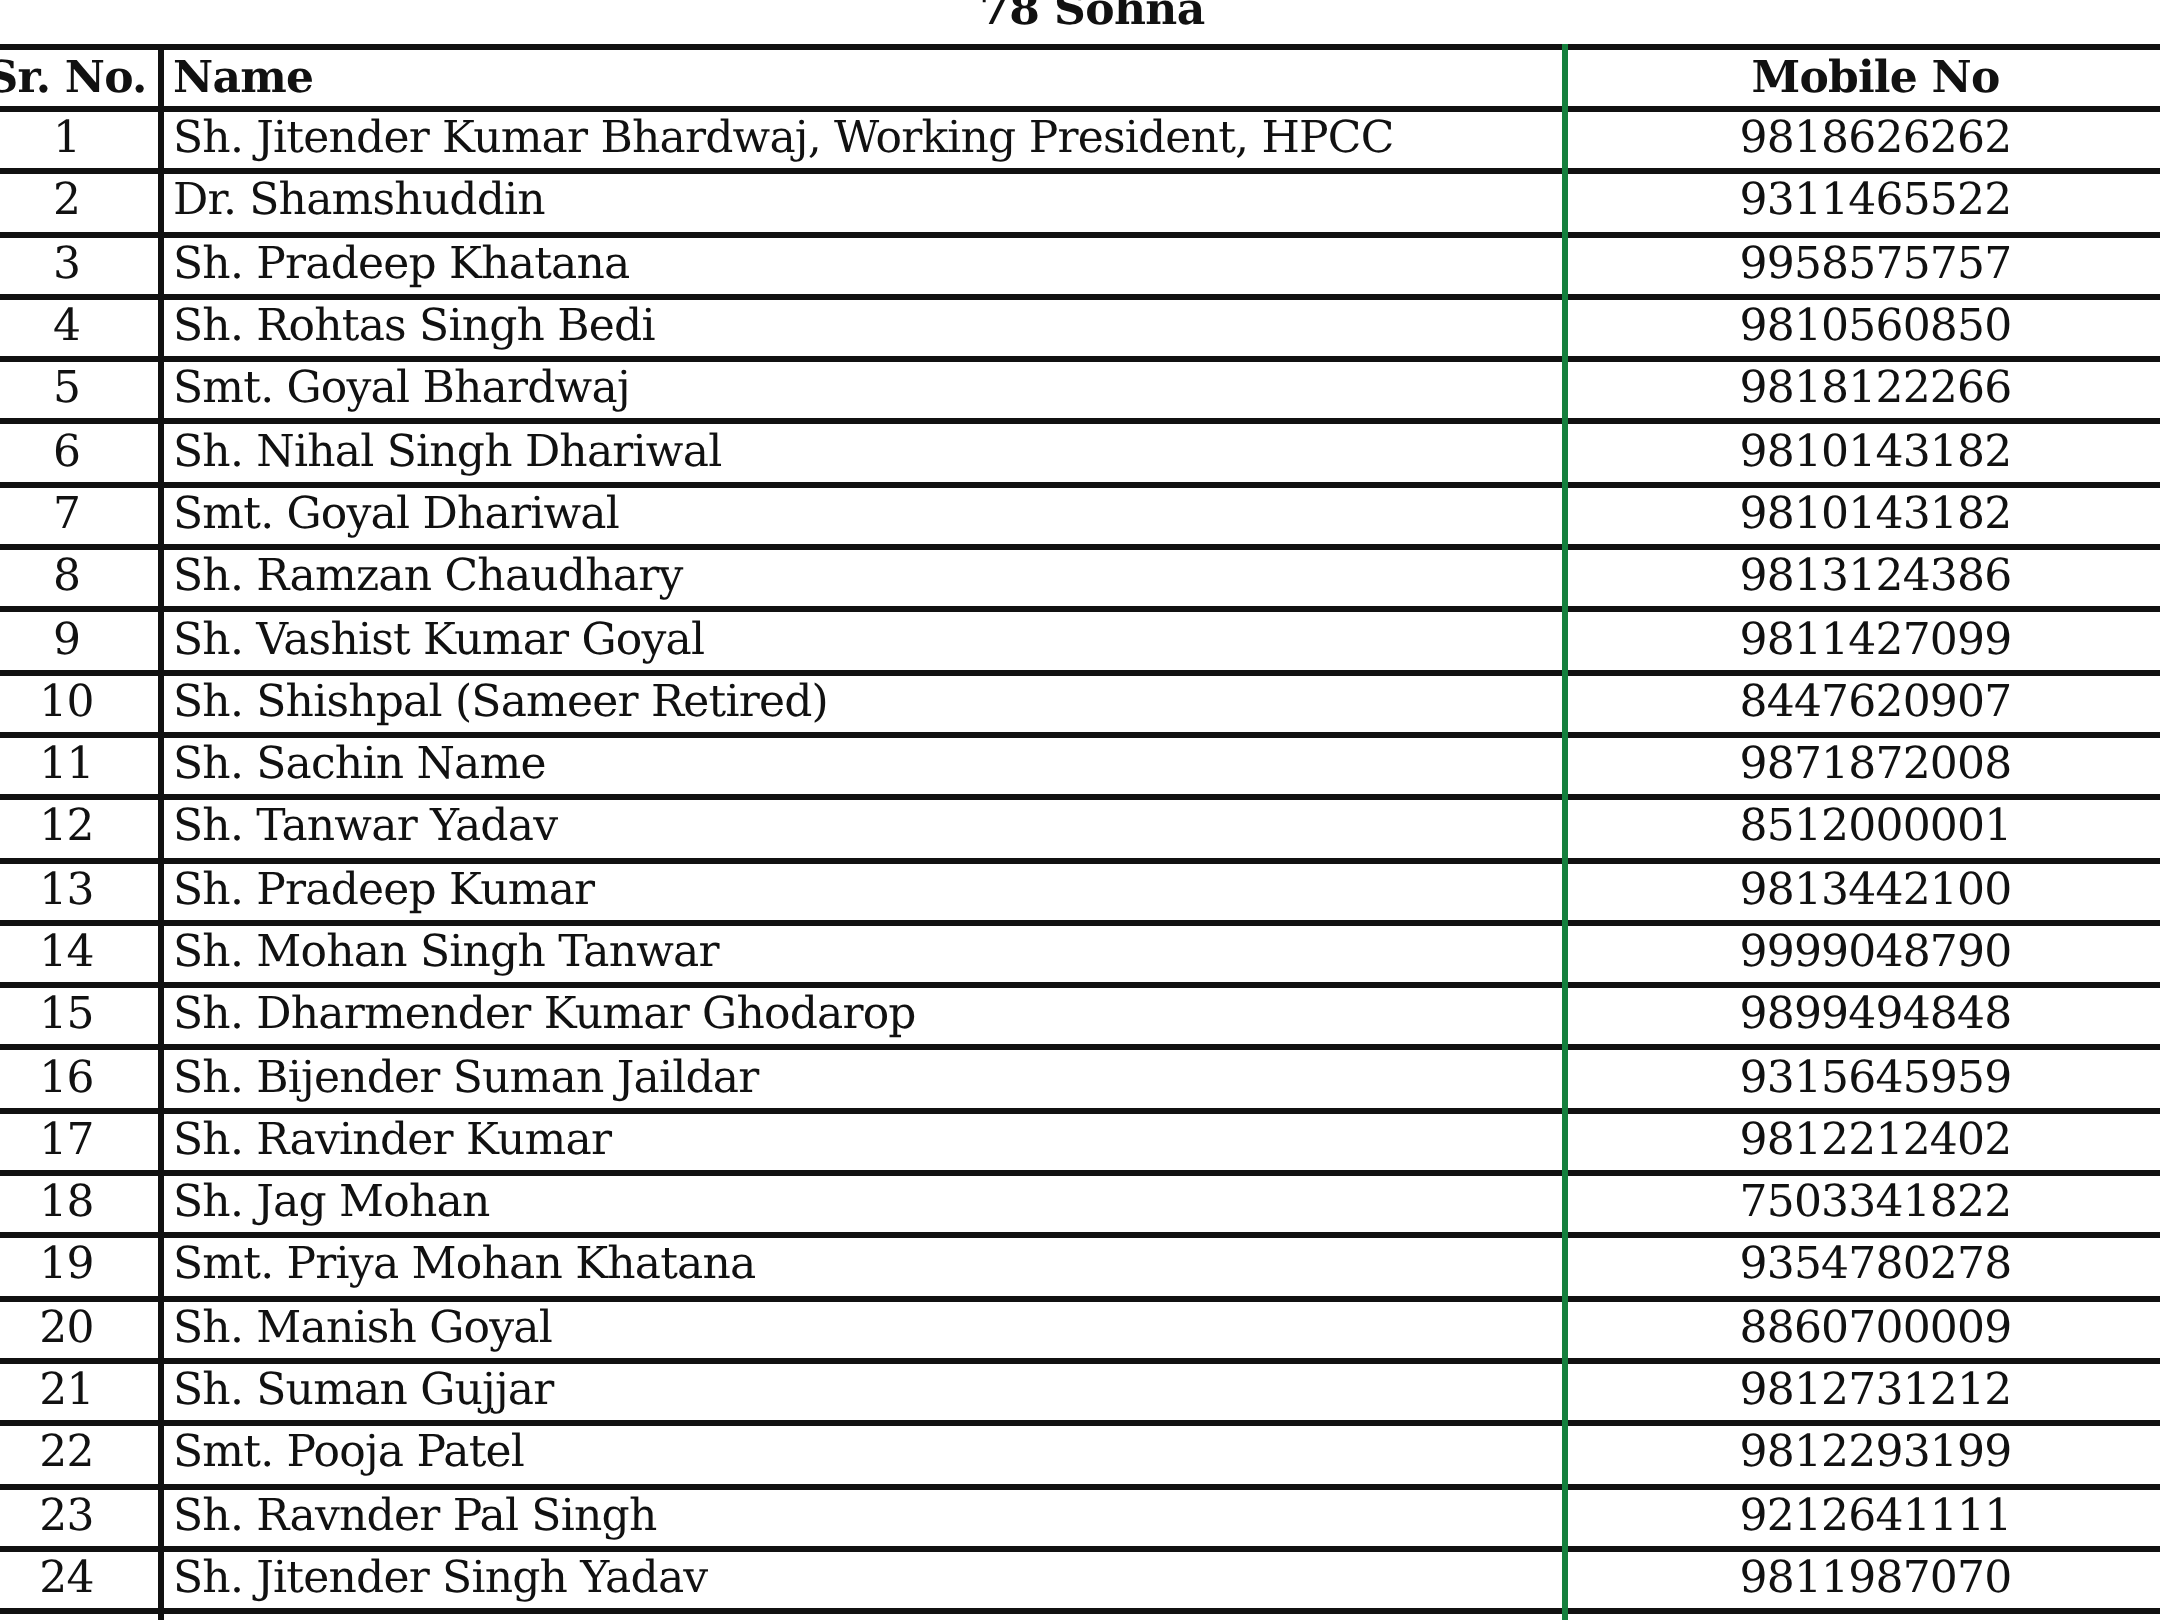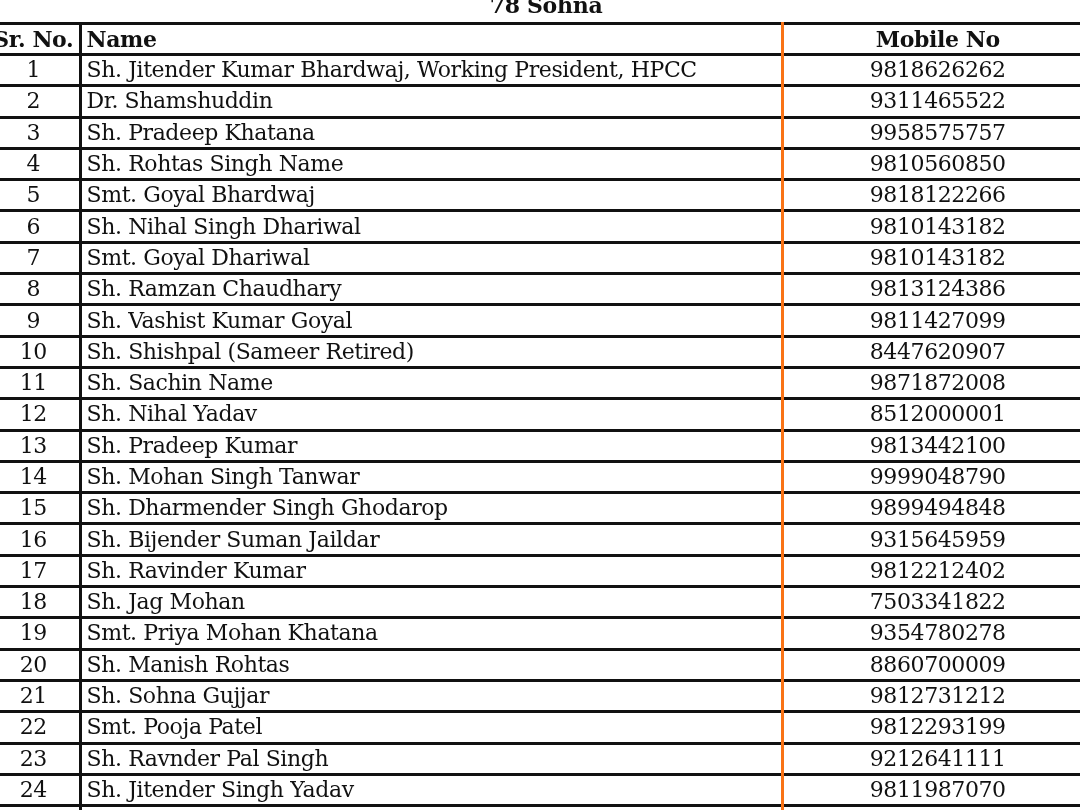--- a/index.html
+++ b/index.html
@@ -53,21 +53,21 @@
       font-weight: bold;
       height: 28px;
     }
     table.roster .sr {
       text-align: center;
       border-right: 3px solid #111111;
     }
     table.roster .nm {
       text-align: left;
       padding-left: 5px;
-      border-right: 3px solid #f97316;
+      border-right: 3px solid #15803d;
     }
     table.roster .mob {
       text-align: center;
       padding-right: 6px;
     }
     table.roster tr.cut td {
       height: 10px;
       line-height: 10px;
       border-bottom: 0;
     }
@@ -101,21 +101,21 @@
         <td class="nm">Dr. Shamshuddin</td>
         <td class="mob">9311465522</td>
       </tr>
       <tr>
         <td class="sr">3</td>
         <td class="nm">Sh. Pradeep Khatana</td>
         <td class="mob">9958575757</td>
       </tr>
       <tr>
         <td class="sr">4</td>
-        <td class="nm">Sh. Rohtas Singh Name</td>
+        <td class="nm">Sh. Rohtas Singh Bedi</td>
         <td class="mob">9810560850</td>
       </tr>
       <tr>
         <td class="sr">5</td>
         <td class="nm">Smt. Goyal Bhardwaj</td>
         <td class="mob">9818122266</td>
       </tr>
       <tr>
         <td class="sr">6</td>
         <td class="nm">Sh. Nihal Singh Dhariwal</td>
@@ -141,36 +141,36 @@
         <td class="nm">Sh. Shishpal (Sameer Retired)</td>
         <td class="mob">8447620907</td>
       </tr>
       <tr>
         <td class="sr">11</td>
         <td class="nm">Sh. Sachin Name</td>
         <td class="mob">9871872008</td>
       </tr>
       <tr>
         <td class="sr">12</td>
-        <td class="nm">Sh. Nihal Yadav</td>
+        <td class="nm">Sh. Tanwar Yadav</td>
         <td class="mob">8512000001</td>
       </tr>
       <tr>
         <td class="sr">13</td>
         <td class="nm">Sh. Pradeep Kumar</td>
         <td class="mob">9813442100</td>
       </tr>
       <tr>
         <td class="sr">14</td>
         <td class="nm">Sh. Mohan Singh Tanwar</td>
         <td class="mob">9999048790</td>
       </tr>
       <tr>
         <td class="sr">15</td>
-        <td class="nm">Sh. Dharmender Singh Ghodarop</td>
+        <td class="nm">Sh. Dharmender Kumar Ghodarop</td>
         <td class="mob">9899494848</td>
       </tr>
       <tr>
         <td class="sr">16</td>
         <td class="nm">Sh. Bijender Suman Jaildar</td>
         <td class="mob">9315645959</td>
       </tr>
       <tr>
         <td class="sr">17</td>
         <td class="nm">Sh. Ravinder Kumar</td>
@@ -181,26 +181,26 @@
         <td class="nm">Sh. Jag Mohan</td>
         <td class="mob">7503341822</td>
       </tr>
       <tr>
         <td class="sr">19</td>
         <td class="nm">Smt. Priya Mohan Khatana</td>
         <td class="mob">9354780278</td>
       </tr>
       <tr>
         <td class="sr">20</td>
-        <td class="nm">Sh. Manish Rohtas</td>
+        <td class="nm">Sh. Manish Goyal</td>
         <td class="mob">8860700009</td>
       </tr>
       <tr>
         <td class="sr">21</td>
-        <td class="nm">Sh. Sohna Gujjar</td>
+        <td class="nm">Sh. Suman Gujjar</td>
         <td class="mob">9812731212</td>
       </tr>
       <tr>
         <td class="sr">22</td>
         <td class="nm">Smt. Pooja Patel</td>
         <td class="mob">9812293199</td>
       </tr>
       <tr>
         <td class="sr">23</td>
         <td class="nm">Sh. Ravnder Pal Singh</td>

